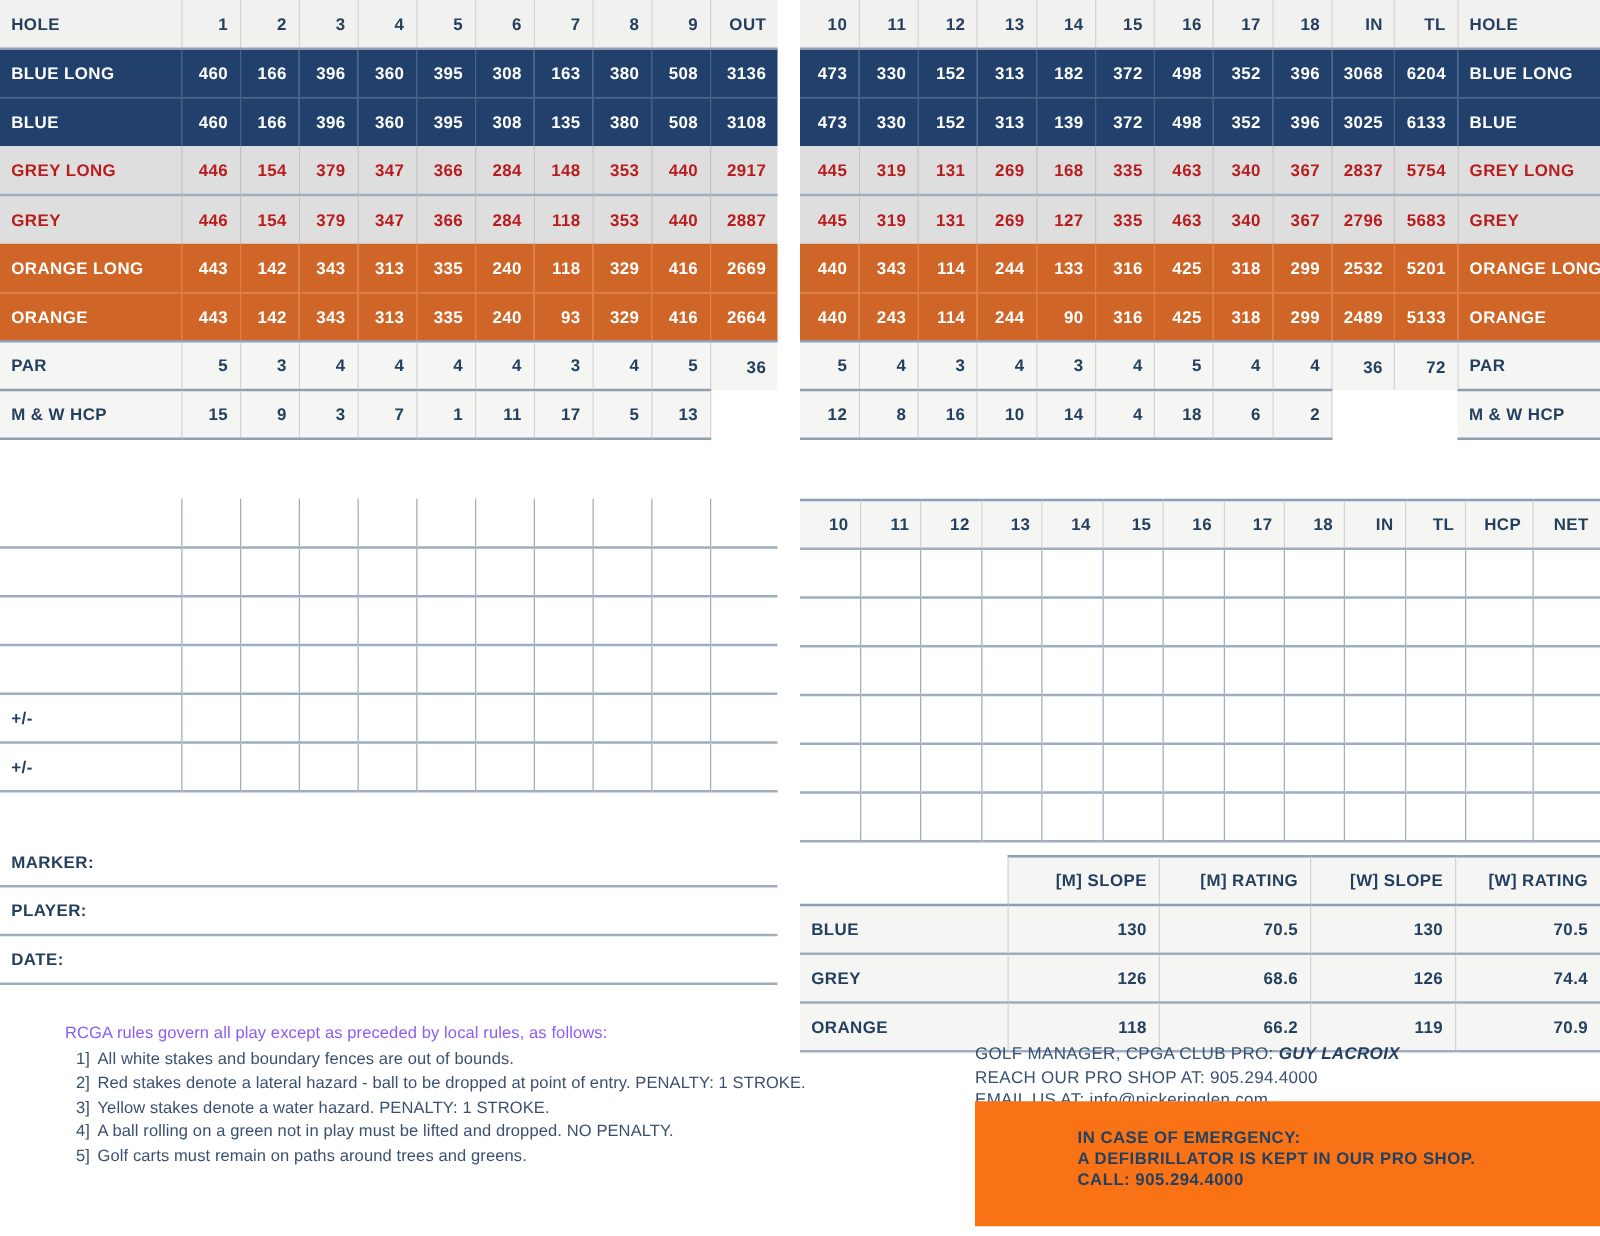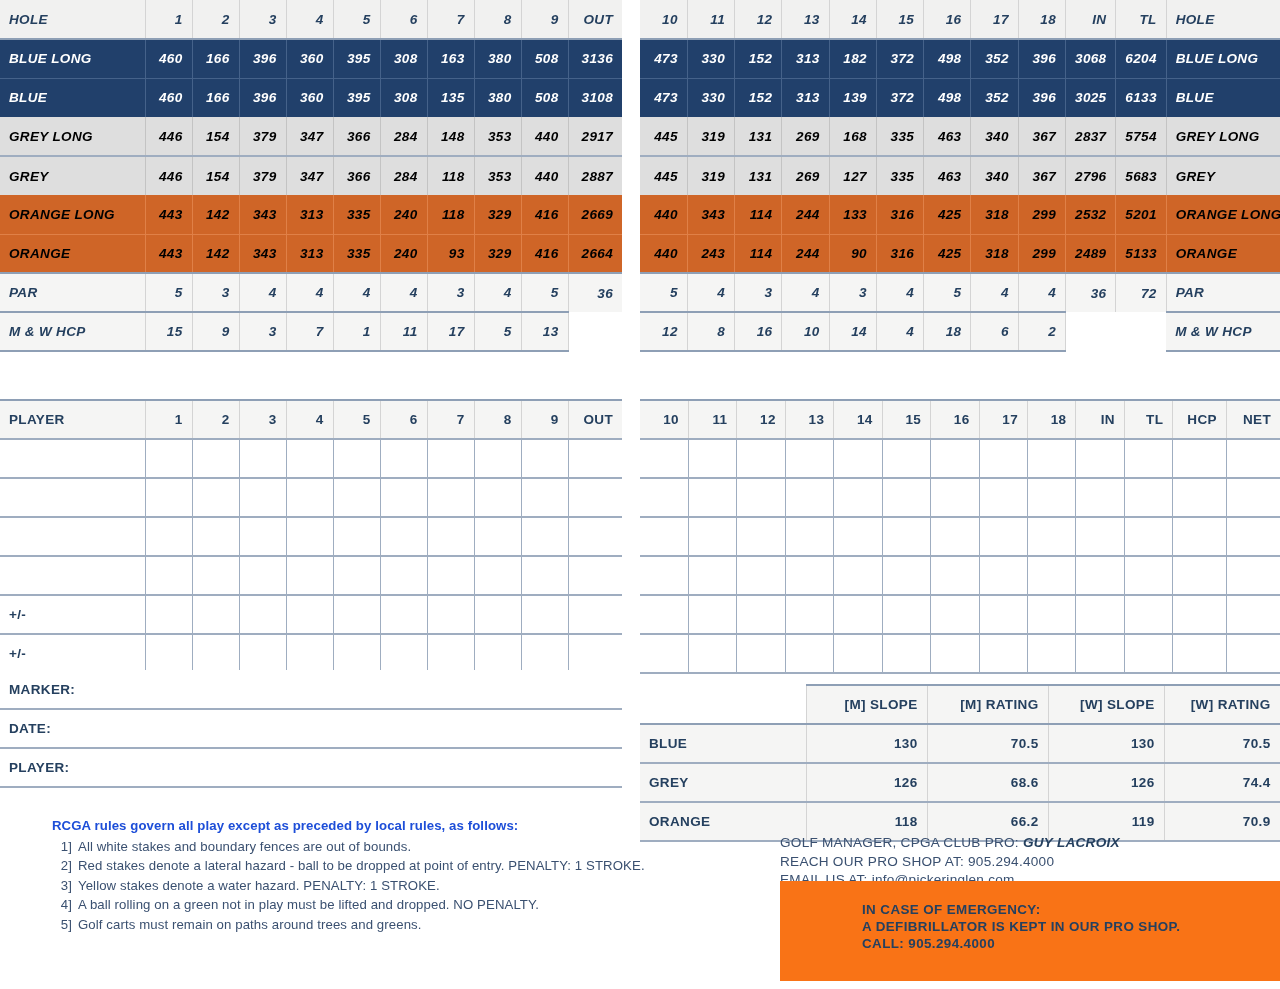--- a/index.html
+++ b/index.html
@@ -7,21 +7,21 @@
     margin: 0; padding: 0;
     width: 1280px; height: 989px;
     background: #ffffff;
     font-family: "Liberation Sans", sans-serif;
     color: #25405f;
     overflow: hidden;
   }
   #sheet { position: relative; width: 1280px; height: 989px; }
 
   
-  .scard { border-collapse: collapse; table-layout: fixed; font-style: italic; }
+  .scard { border-collapse: collapse; table-layout: fixed; }
   .scard td, .scard th {
     height: 39px;
     padding: 0 9px;
     font-size: 13.5px;
     font-weight: bold;
     letter-spacing: .35px;
     white-space: nowrap;
     border: 0;
   }
   .num  { text-align: right; }
@@ -33,27 +33,27 @@
                border-right: 1px solid #d4d4d4; }
   .r-head td.edge { border-right: 0; }
 
   
   .r-navy td { background: #21406b; color: #ffffff;
                border-right: 1px solid #45628a; }
   .r-navy.sep td { border-bottom: 1px solid #45628a; }
   .r-navy td.edge { border-right: 0; }
 
   
-  .r-grey td { background: #dedede; color: #000000;
+  .r-grey td { background: #dedede; color: #b91c1c;
                border-right: 1px solid #c3c3c3; }
   .r-grey.sep td { border-bottom: 2px solid #9fadc0; }
   .r-grey td.edge { border-right: 0; }
 
   
-  .r-orng td { background: #cf6527; color: #000000;
+  .r-orng td { background: #cf6527; color: #ffffff;
                border-right: 1px solid #e08047; }
   .r-orng.sep td { border-bottom: 1px solid #e08047; }
   .r-orng td.edge { border-right: 0; }
 
   
   .r-plain td { background: #f5f5f4; color: #25405f;
                 border-right: 1px solid #d4d4d4;
                 border-top: 2px solid #8e9fb5; }
   .r-plain td.edge { border-right: 0; }
   .r-plain td.blank { background: #ffffff; border-right: 0;
@@ -103,21 +103,21 @@
                      border-right: 1px solid #d4d4d4;
                      border-bottom: 2px solid #9fadc0; }
   .slope tr.row td.name { text-align: left; }
   .slope tr.row td.val  { text-align: right; }
   .slope td.edge { border-right: 0; }
 
   
   .rules { position: absolute; left: 52px; top: 818px; width: 600px;
            font-size: 13.2px; line-height: 16.6px; color: #3a5070;
            font-weight: normal; letter-spacing: .1px; }
-  .rules .lead { font-weight: bold; color: #1d4ed8; margin-bottom: 4px; }
+  .rules .lead { font-weight: normal; color: #8b5cf6; margin-bottom: 4px; }
   .rules .item { position: relative; padding-left: 26px; margin-bottom: 3px; }
   .rules .item .no { position: absolute; left: 0; width: 20px;
                      text-align: right; }
 
   
   .contact { position: absolute; left: 780px; top: 834px;
              font-size: 13.6px; line-height: 18.5px;
              color: #3a5070; font-weight: normal; letter-spacing: .25px; }
   .contact b { font-weight: bold; color: #25405f; font-style: italic; }
 
@@ -421,33 +421,20 @@
       <col style="width:47px">
         <col style="width:47px">
         <col style="width:47px">
       <col style="width:47px">
         <col style="width:47px">
         <col style="width:47px">
       <col style="width:47px">
         <col style="width:54px">
     </colgroup>
     <tbody>
-        <tr class="hdr">
-          <td class="lbl">PLAYER</td>
-          <td class="num">1</td>
-          <td class="num">2</td>
-          <td class="num">3</td>
-          <td class="num">4</td>
-          <td class="num">5</td>
-          <td class="num">6</td>
-          <td class="num">7</td>
-          <td class="num">8</td>
-          <td class="num">9</td>
-          <td class="num edge">OUT</td>
-        </tr>
         <tr>
           <td class="lbl"></td>
           <td class="num"></td>
           <td class="num"></td>
           <td class="num"></td>
           <td class="num"></td>
           <td class="num"></td>
           <td class="num"></td>
           <td class="num"></td>
           <td class="num"></td>
@@ -646,24 +633,24 @@
         </tr>
       </tbody>
   </table>
 
   <table class="mblock" id="marker-block" style="position:absolute; left:0; top:670px; width:622px;padding-left:12px;">
     <tbody>
         <tr>
           <td class="lbl">MARKER:</td>
         </tr>
         <tr>
+          <td class="lbl">PLAYER:</td>
+        </tr>
+        <tr>
           <td class="lbl">DATE:</td>
-        </tr>
-        <tr>
-          <td class="lbl">PLAYER:</td>
         </tr>
       </tbody>
   </table>
 
   <table class="slope" id="slope-table" style="position:absolute; left:640px; top:684px; width:640px;">
     <colgroup>
       <col style="width:166px">
         <col style="width:121px">
         <col style="width:121px">
       <col style="width:116px">

